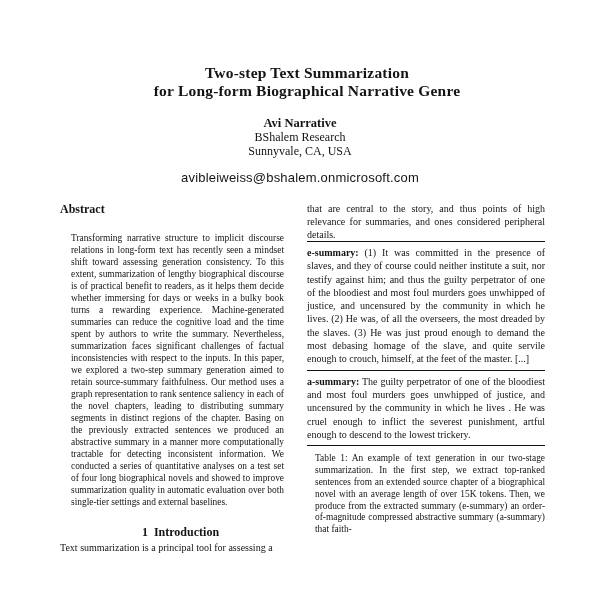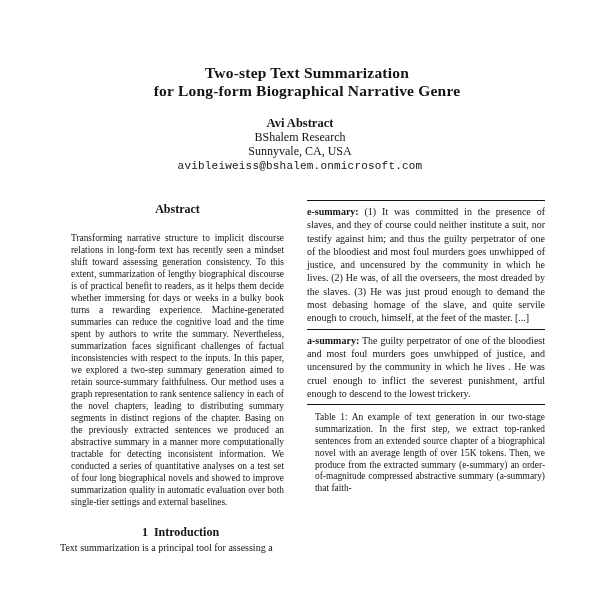--- a/index.html
+++ b/index.html
@@ -41,40 +41,40 @@
     margin-top: 15px;
     font-size: 12.5px;
     font-weight: bold;
     line-height: 1.15;
   }
   .affiliation, .location {
     font-size: 12px;
     line-height: 1.18;
   }
   .email {
-    margin-top: 2px;
-    font-family: Liberation Mono, monospace;
-    font-size: 11px;
+    margin-top: 12px;
+    font-family: Liberation Sans, sans-serif;
+    font-size: 13px;
     letter-spacing: 0.2px;
   }
 
   
   .columns {
     position: absolute;
     top: 200px;
     left: 60px;
     display: flex;
     gap: 12px;
   }
   .col-left  { width: 235px; }
   .col-right { width: 238px; }
 
   
   .abstract-heading {
-    text-align: center;
+    text-align: left;
     font-weight: bold;
     font-size: 12px;
     margin: 2px 0 9px 0;
   }
   .abstract-body {
     margin: 16px 11px;
     font-size: 9.4px;
     line-height: 1.275;
     text-align: justify;
     text-justify: inter-word;
@@ -133,38 +133,39 @@
 </head>
 <body>
 
 <div class="page">
 
   <div class="title-block">
     <div class="paper-title">
       <div>Two-step Text Summarization</div>
       <div>for Long-form Biographical Narrative Genre</div>
     </div>
-    <div class="author-name">Avi Abstract</div>
+    <div class="author-name">Avi Narrative</div>
     <div class="affiliation">BShalem Research</div>
     <div class="location">Sunnyvale, CA, USA</div>
     <div class="email">avibleiweiss@bshalem.onmicrosoft.com</div>
   </div>
 
   <div class="columns">
 
     <div class="col-left">
       <div class="abstract-heading">Abstract</div>
       <p class="abstract-body">Transforming narrative structure to implicit discourse relations in long-form text has recently seen a mindset shift toward assessing generation consistency. To this extent, summarization of lengthy biographical discourse is of practical benefit to readers, as it helps them decide whether immersing for days or weeks in a bulky book turns a rewarding experience. Machine-generated summaries can reduce the cognitive load and the time spent by authors to write the summary. Nevertheless, summarization faces significant challenges of factual inconsistencies with respect to the inputs. In this paper, we explored a two-step summary generation aimed to retain source-summary faithfulness. Our method uses a graph representation to rank sentence saliency in each of the novel chapters, leading to distributing summary segments in distinct regions of the chapter. Basing on the previously extracted sentences we produced an abstractive summary in a manner more computationally tractable for detecting inconsistent information. We conducted a series of quantitative analyses on a test set of four long biographical novels and showed to improve summarization quality in automatic evaluation over both single-tier settings and external baselines.</p>
       <div class="section-heading">
         <span class="sec-num">1</span><span>Introduction</span>
       </div>
       <p class="intro-first-line">Text summarization is a principal tool for assessing a</p>
     </div>
 
     <div class="col-right">
+      <p class="body-par">that are central to the story, and thus points of high relevance for summaries, and ones considered peripheral details.</p>
 
       <hr class="rule rule-top">
 
       <p class="example-par"><span class="example-label">e-summary:</span> <span>(1) It was committed in the presence of slaves, and they of course could neither institute a suit, nor testify against him; and thus the guilty perpetrator of one of the bloodiest and most foul murders goes unwhipped of justice, and uncensured by the community in which he lives. (2) He was, of all the overseers, the most dreaded by the slaves. (3) He was just proud enough to demand the most debasing homage of the slave, and quite servile enough to crouch, himself, at the feet of the master. [...]</span></p>
 
       <hr class="rule rule-mid">
 
       <p class="example-par"><span class="example-label">a-summary:</span> <span>The guilty perpetrator of one of the bloodiest and most foul murders goes unwhipped of justice, and uncensured by the community in which he lives . He was cruel enough to inflict the severest punishment, artful enough to descend to the lowest trickery.</span></p>
 
       <hr class="rule rule-bottom">

